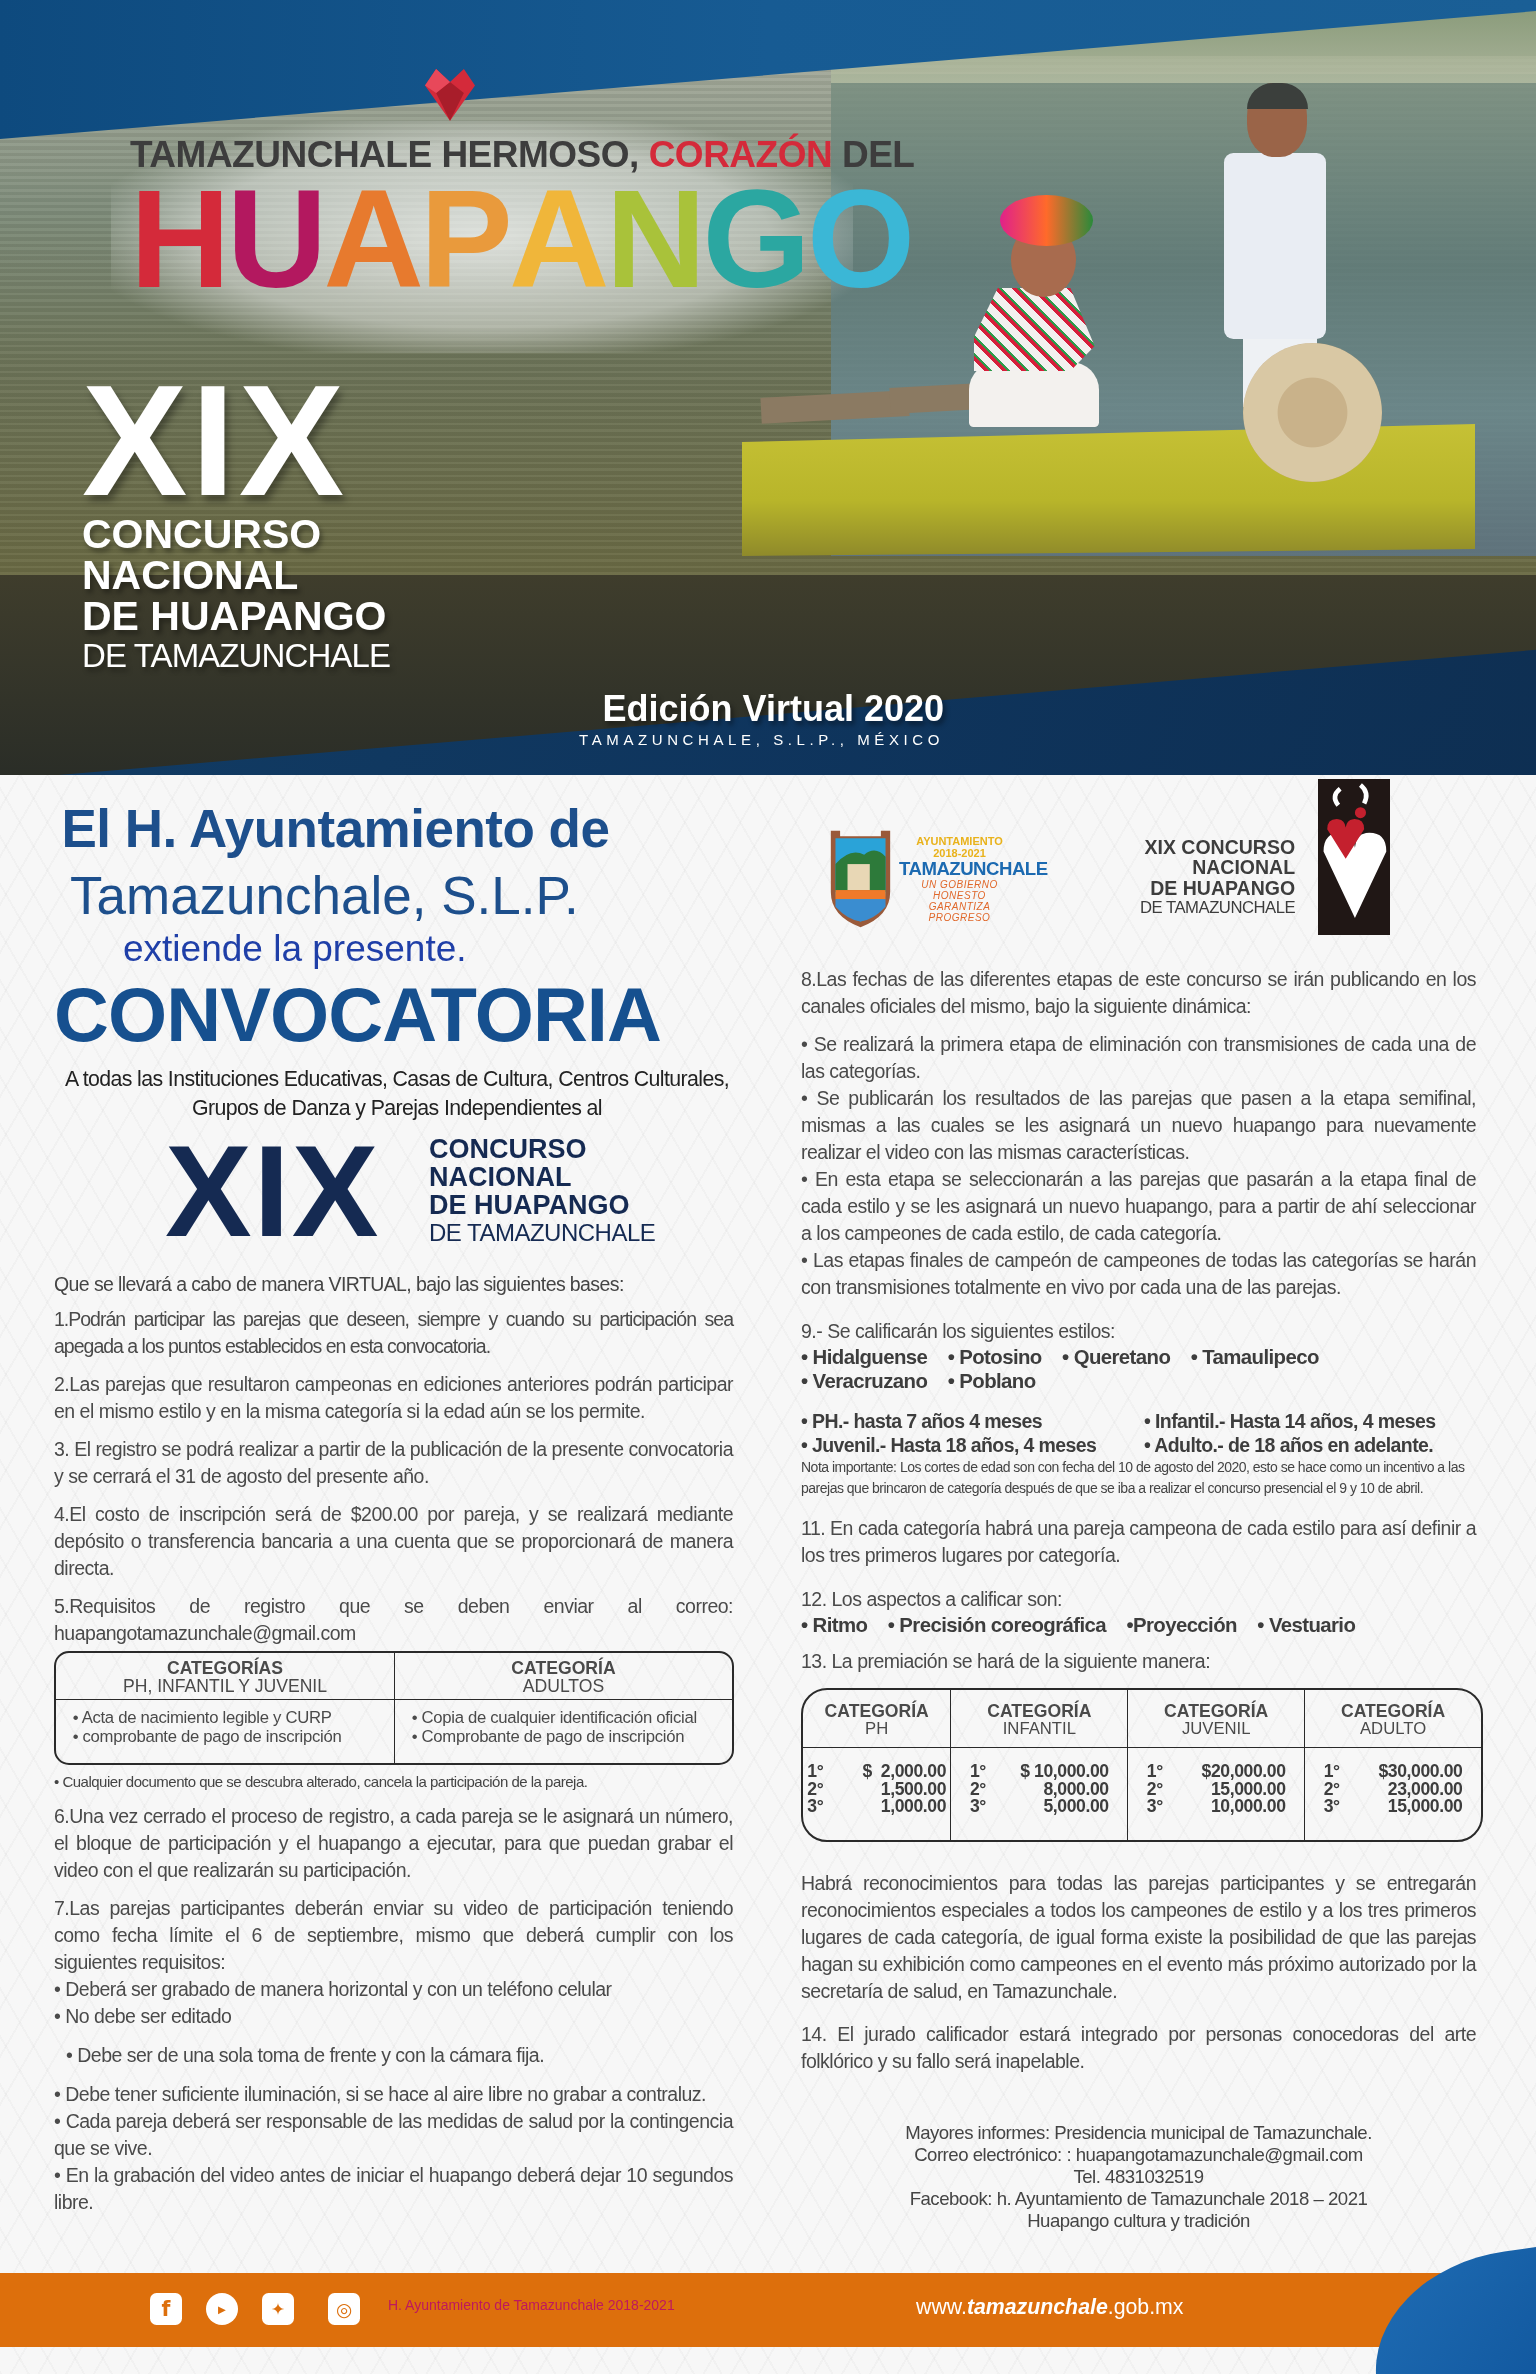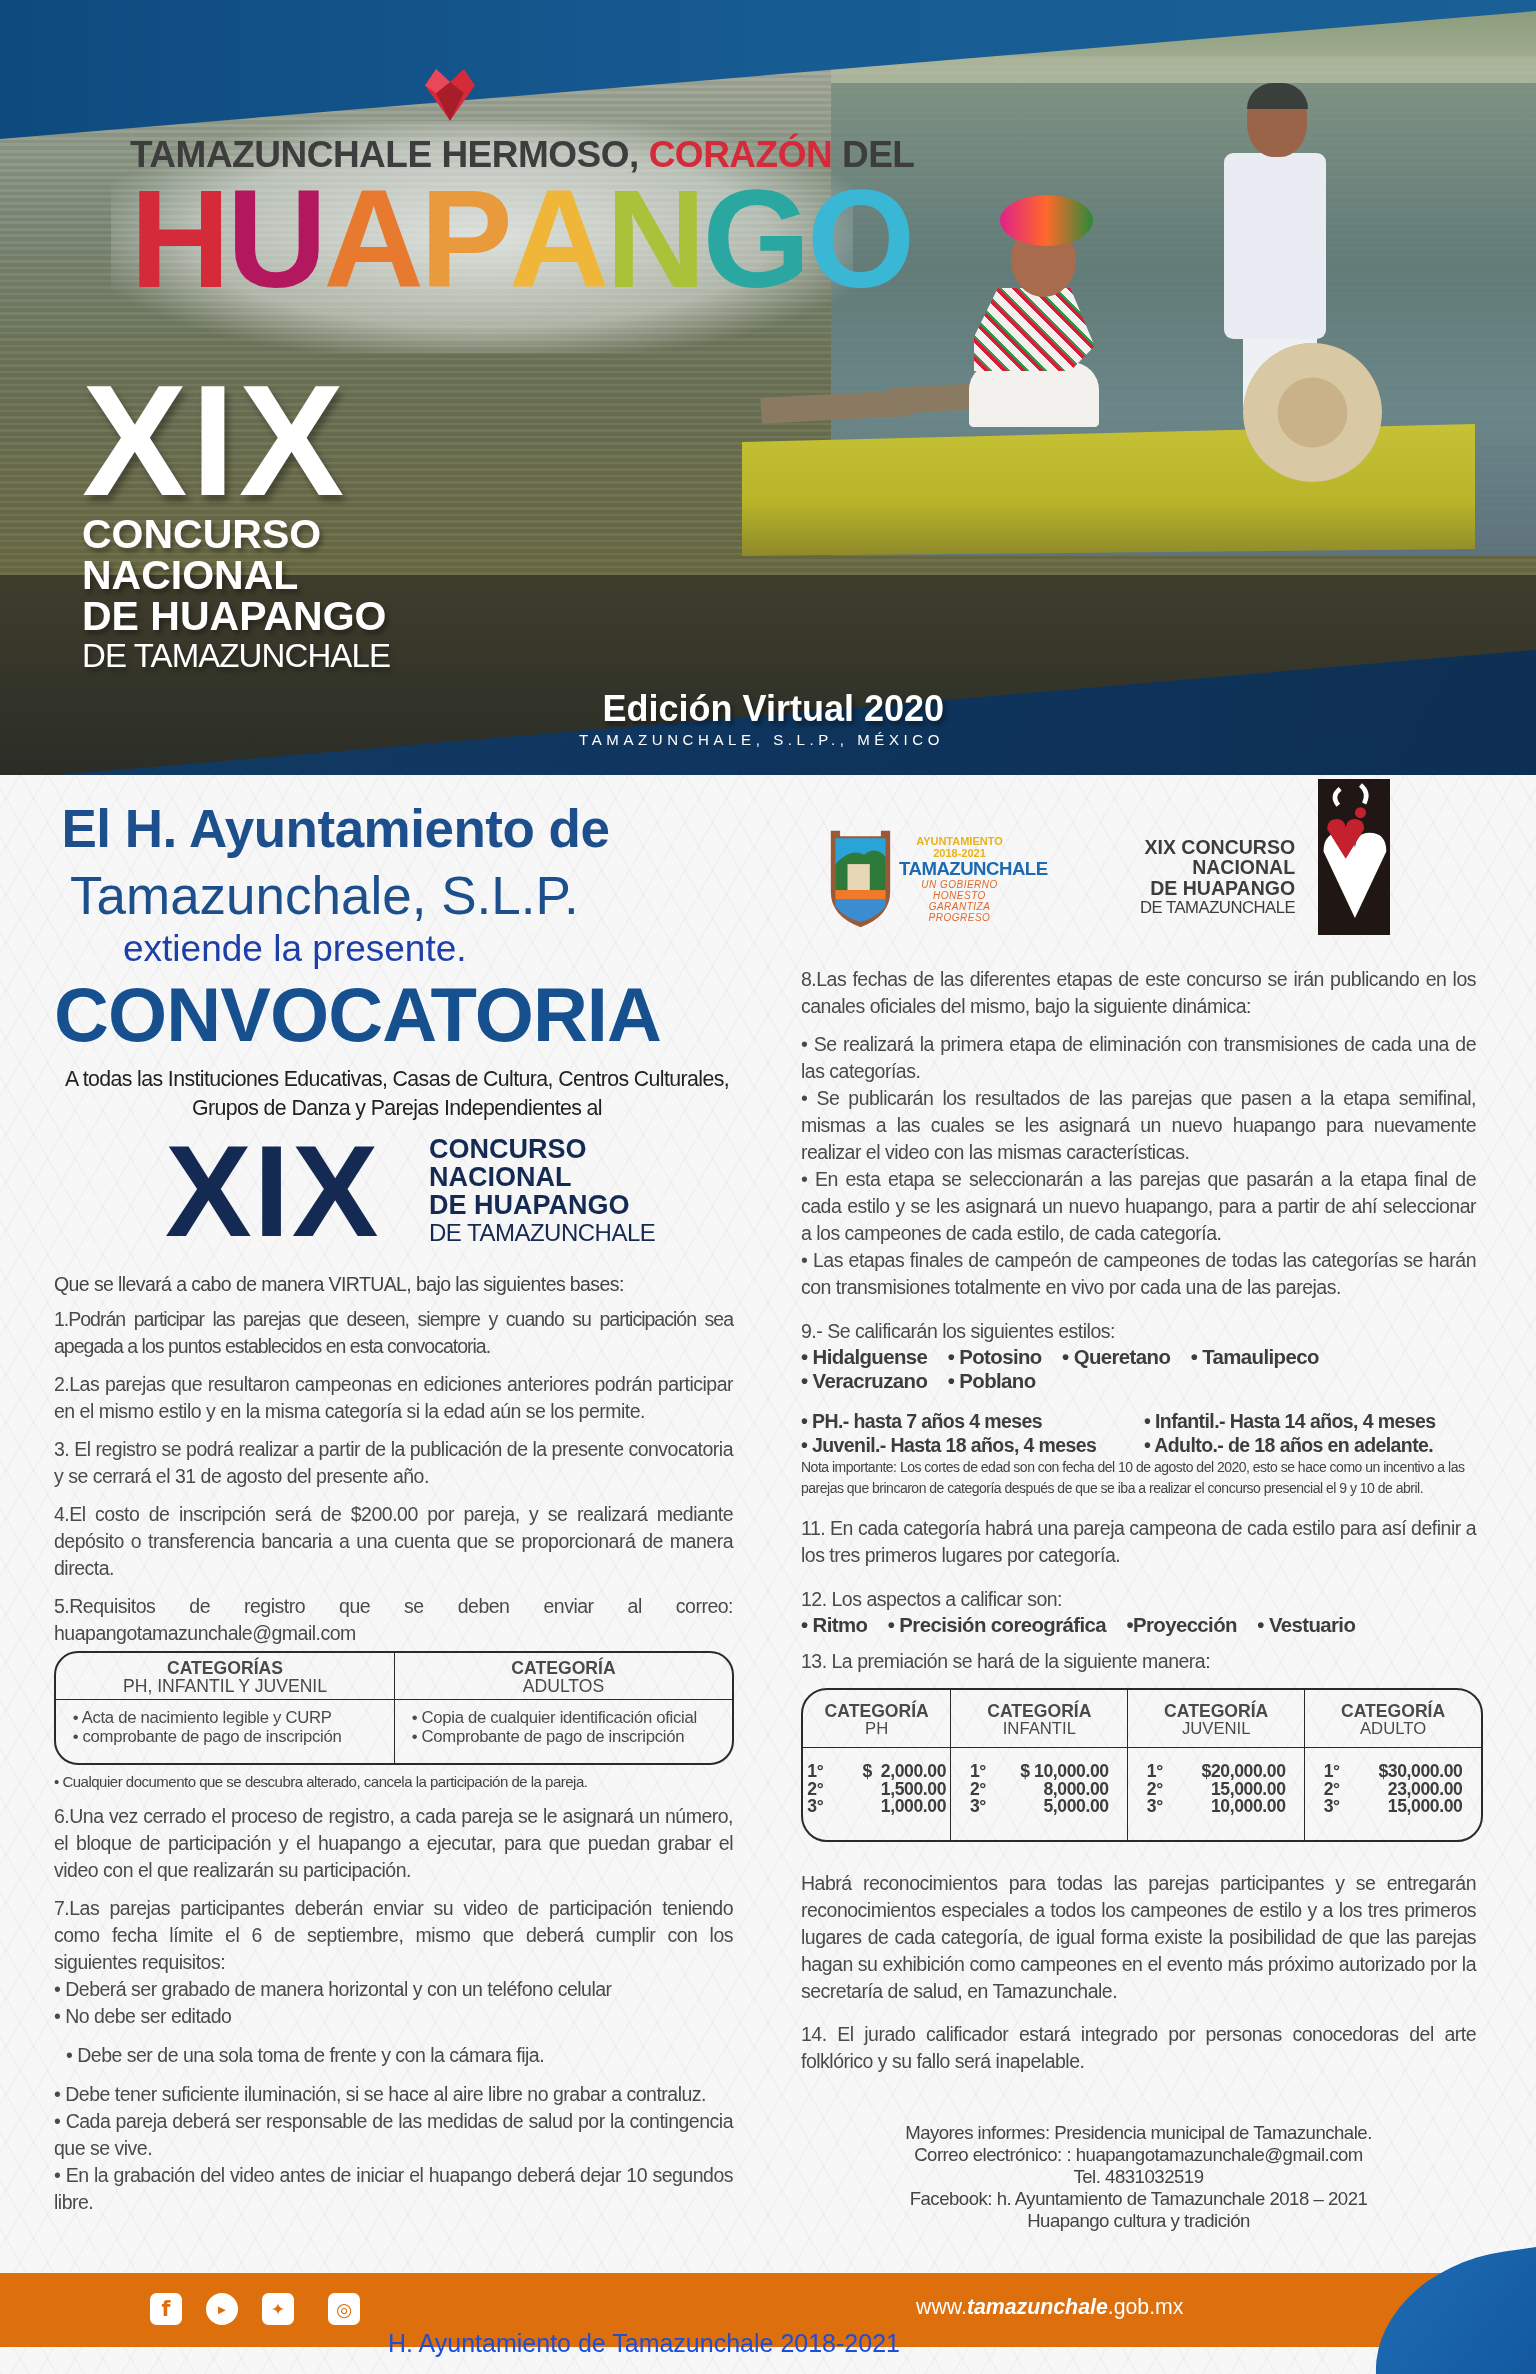--- a/index.html
+++ b/index.html
@@ -85,21 +85,21 @@
   .xix-block .lines { position: absolute; left: 264px; top: 9.3px; color: #152a52; }
   .xix-block .l { font-weight: 900; font-size: 27px; line-height: 28px; }
   .xix-block .s { font-size: 24px; line-height: 28px; letter-spacing: -0.5px; }
   .intro { position: absolute; left: 0; top: 475px; font-size: 19.5px; color: #444; letter-spacing: -0.6px; white-space: nowrap; }
 
   .para { font-size: 19.5px; line-height: 27px; color: #4a4a4a; letter-spacing: -0.5px; text-align: justify; }
   .para.tight { letter-spacing: -1px; }
   .rules-left { position: absolute; left: 0; top: 508px; width: 679px; }
   .rules-left .para { margin-bottom: 11px; }
 
-  .req-table { width: 680px; border: 2.8px solid #2a2a2a; border-radius: 24px; display: grid; grid-template-columns: 1fr 1fr; margin-top: 3.7px; margin-bottom: 7.4px; overflow: hidden; }
+  .req-table { width: 680px; border: 2.8px solid #2a2a2a; border-radius: 15px; display: grid; grid-template-columns: 1fr 1fr; margin-top: 3.7px; margin-bottom: 7.4px; overflow: hidden; }
   .req-table .h { text-align: center; padding: 7.4px 0 3.7px; border-bottom: 1.9px solid #2a2a2a; font-size: 17.6px; line-height: 17.6px; color: #4a4a4a; }
   .req-table .h b { display: block; font-size: 17.6px; }
   .req-table .h + .h, .req-table .c + .c { border-left: 1.9px solid #2a2a2a; }
   .req-table .c { padding: 9.3px 3.7px 16.7px 16.7px; font-size: 16.7px; line-height: 18.6px; color: #4a4a4a; letter-spacing: -0.3px; }
   .note-small { font-size: 15px; color: #444; letter-spacing: -0.5px; margin: 7.4px 0 13px; }
 
   
   .right { position: absolute; left: 801px; top: 779px; width: 675px; }
   .logos { position: absolute; left: 0; top: 0; width: 686px; height: 158px; }
   .shield { position: absolute; left: 26px; top: 48px; width: 67px; height: 102px; }
@@ -131,21 +131,21 @@
   .prize-table .c .amt { width: 111px; text-align: right; }
 
   .contact { position: absolute; left: 0; top: 1343px; width: 675px; text-align: center; font-size: 18.6px; line-height: 22px; color: #444; letter-spacing: -0.5px; }
 
   
   .footer-bar { position: absolute; left: 0; top: 2273px; width: 1536px; height: 74px; background: #dd6f0c; }
   .footer-swoosh { position: absolute; left: 1373px; top: 2254px; width: 241px; height: 186px; border-radius: 60% 0 0 0;
     background: linear-gradient(135deg, #1f6db5, #0c4f95); transform: rotate(-8deg); }
   .social { position: absolute; top: 2293px; width: 32px; height: 32px; border-radius: 6.5px; background: #fff; display: flex; align-items: center; justify-content: center; color: #dd6f0c; font-weight: 900; font-size: 20.4px; font-family: "DejaVu Sans", sans-serif; }
   .social.round { border-radius: 50%; font-size: 10.2px; }
-  .footer-text { position: absolute; left: 388px; top: 2297px; color: #1d4ed8; font-size: 25px; white-space: nowrap; margin-top: 32px; }
+  .footer-text { position: absolute; left: 388px; top: 2297px; color: #be185d; font-size: 14px; white-space: nowrap; }
   .footer-url { position: absolute; left: 916px; top: 2295px; color: #fff; font-size: 21.3px; white-space: nowrap; }
   .footer-url b { font-style: italic; font-weight: 900; }
 </style>
 </head>
 <body>
 
 <div class="hero">
   <div class="water"></div>
   <div class="water-right"></div>
   <div class="hills"></div>

